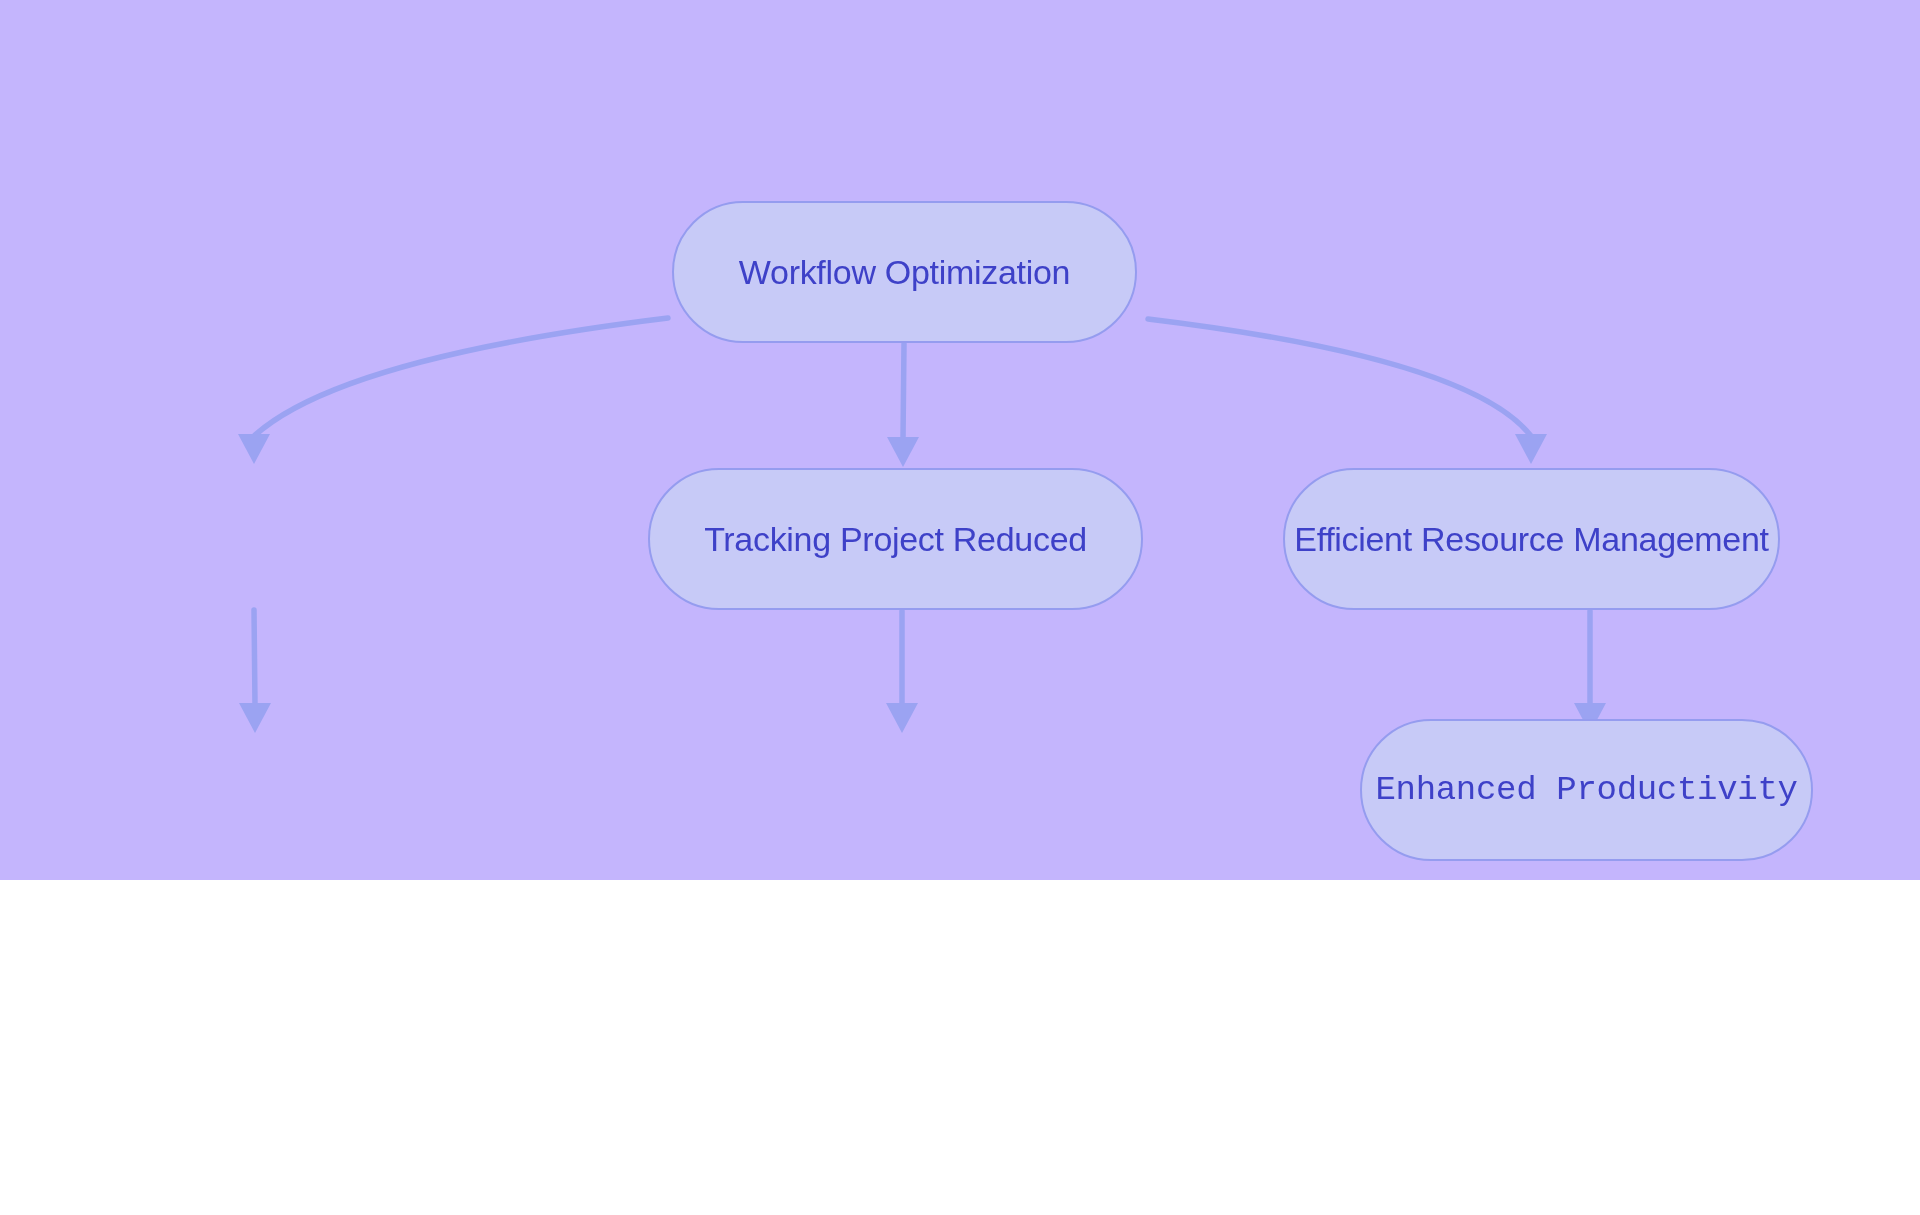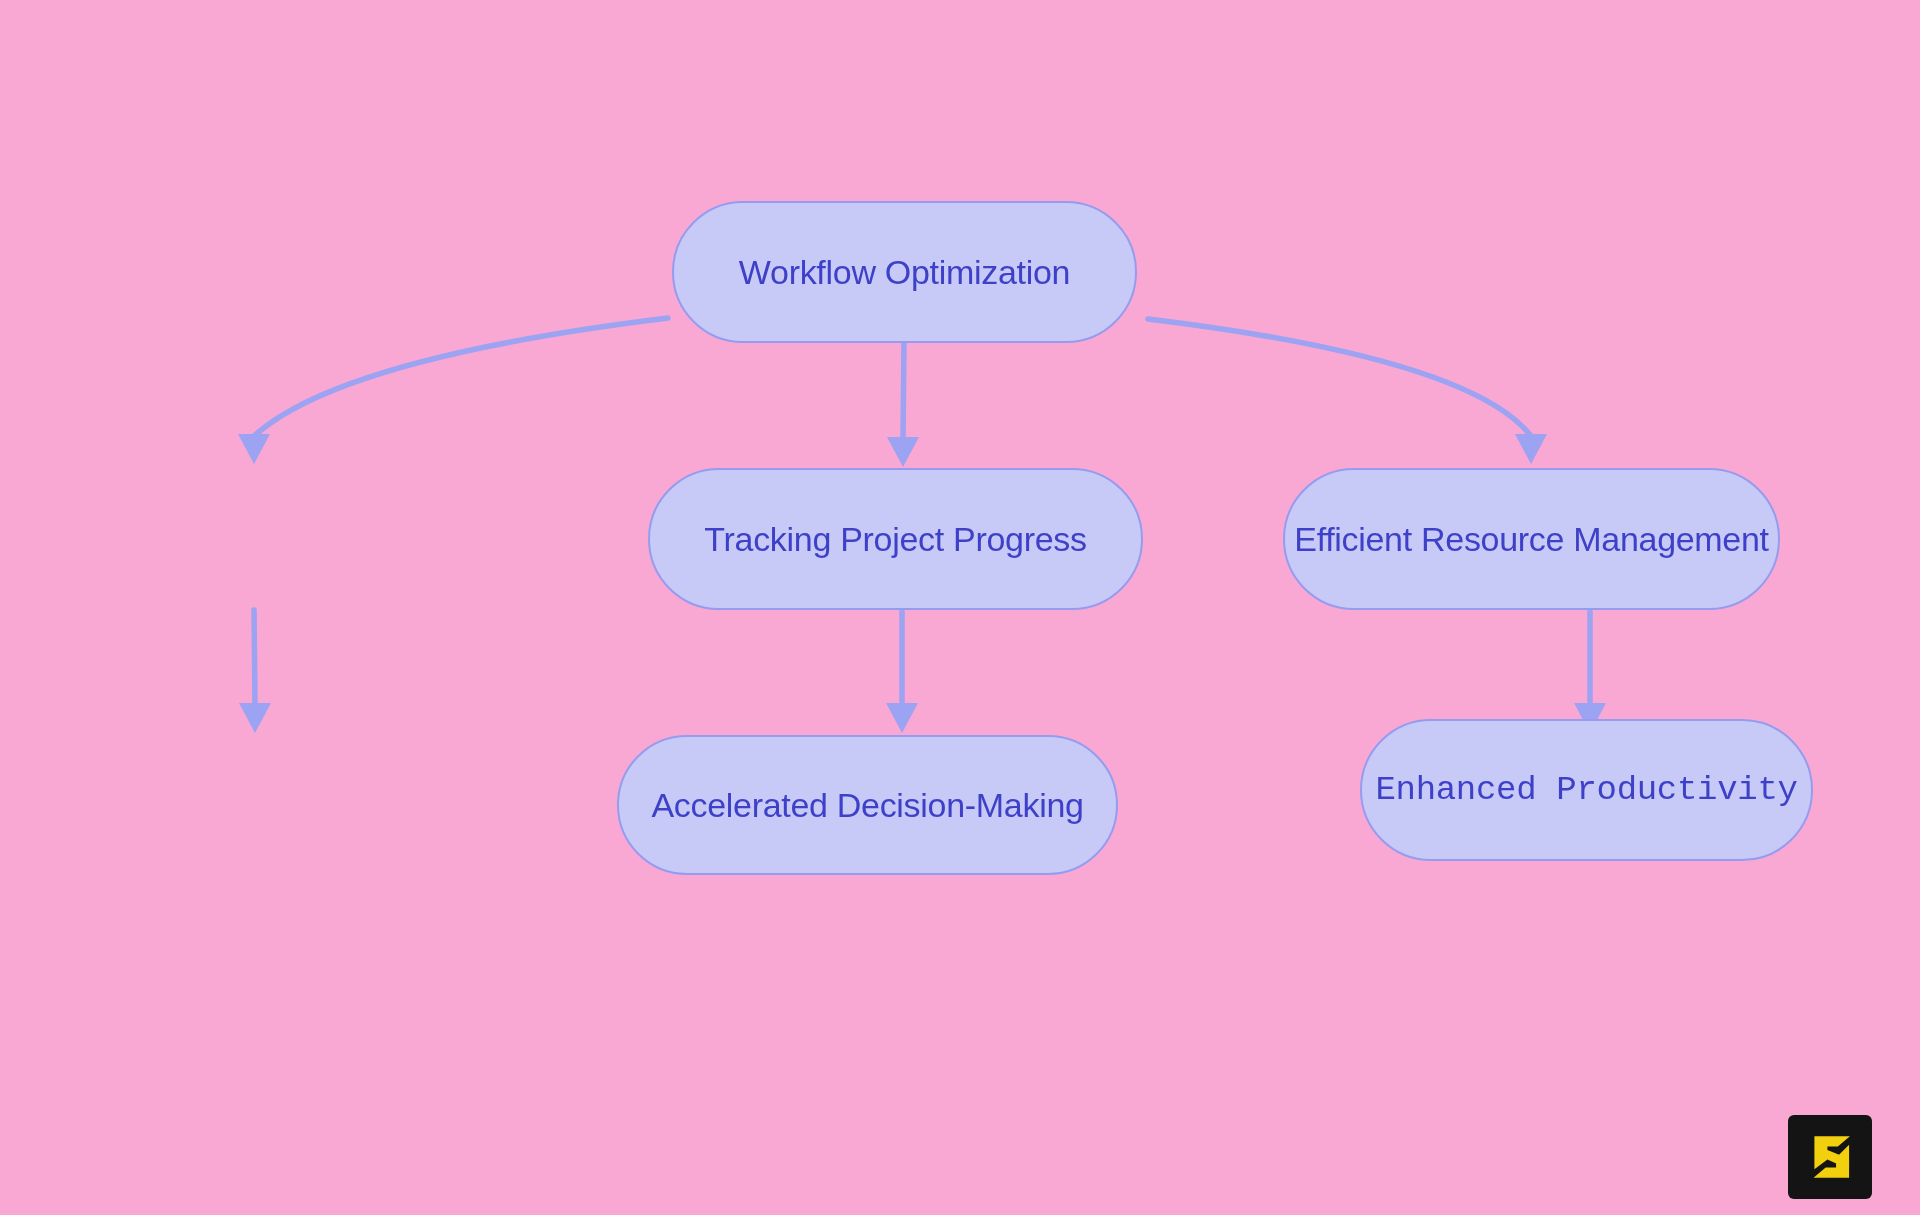--- a/index.html
+++ b/index.html
@@ -4,22 +4,22 @@
 <style>
   html, body {
     margin: 0;
     padding: 0;
     background: #ffffff;
     font-family: "Liberation Sans", sans-serif;
   }
   .canvas {
     position: relative;
     width: 1920px;
-    height: 1215px;
-    background: #f9a8d4;
+    height: 880px;
+    background: #c4b5fd;
     overflow: hidden;
   }
   .edges-layer {
     position: absolute;
     left: 0;
     top: 0;
     width: 1920px;
     height: 1215px;
     pointer-events: none;
   }
@@ -98,31 +98,28 @@
       <polygon points="1574,703 1606,703 1590,733" fill="#9BA3F2"></polygon>
     </g>
   </svg>
 
   <div class="node node-root">
     <span class="label">Workflow Optimization</span>
   </div>
 
 
   <div class="node node-branch2">
-    <span class="label">Tracking Project Progress</span>
+    <span class="label">Tracking Project Reduced</span>
   </div>
 
   <div class="node node-branch3">
     <span class="label">Efficient Resource Management</span>
   </div>
 
 
-  <div class="node node-leaf2">
-    <span class="label">Accelerated Decision-Making</span>
-  </div>
 
   <div class="node node-leaf3">
     <span class="label">Enhanced Productivity</span>
   </div>
 
   <div class="brand-logo">
     <svg width="52" height="52" viewBox="0 0 60 60" xmlns="http://www.w3.org/2000/svg">
       <path d="M 12 6 L 53 6 L 39 18 L 27 18 L 27 22 L 52 32 L 52 44 L 27 33 L 12 44 Z" fill="#F2D00E"></path>
       <path d="M 52 54 L 11 54 L 25 42 L 37 42 L 37 31 L 52 16 Z" fill="#F2D00E"></path>
     </svg>

